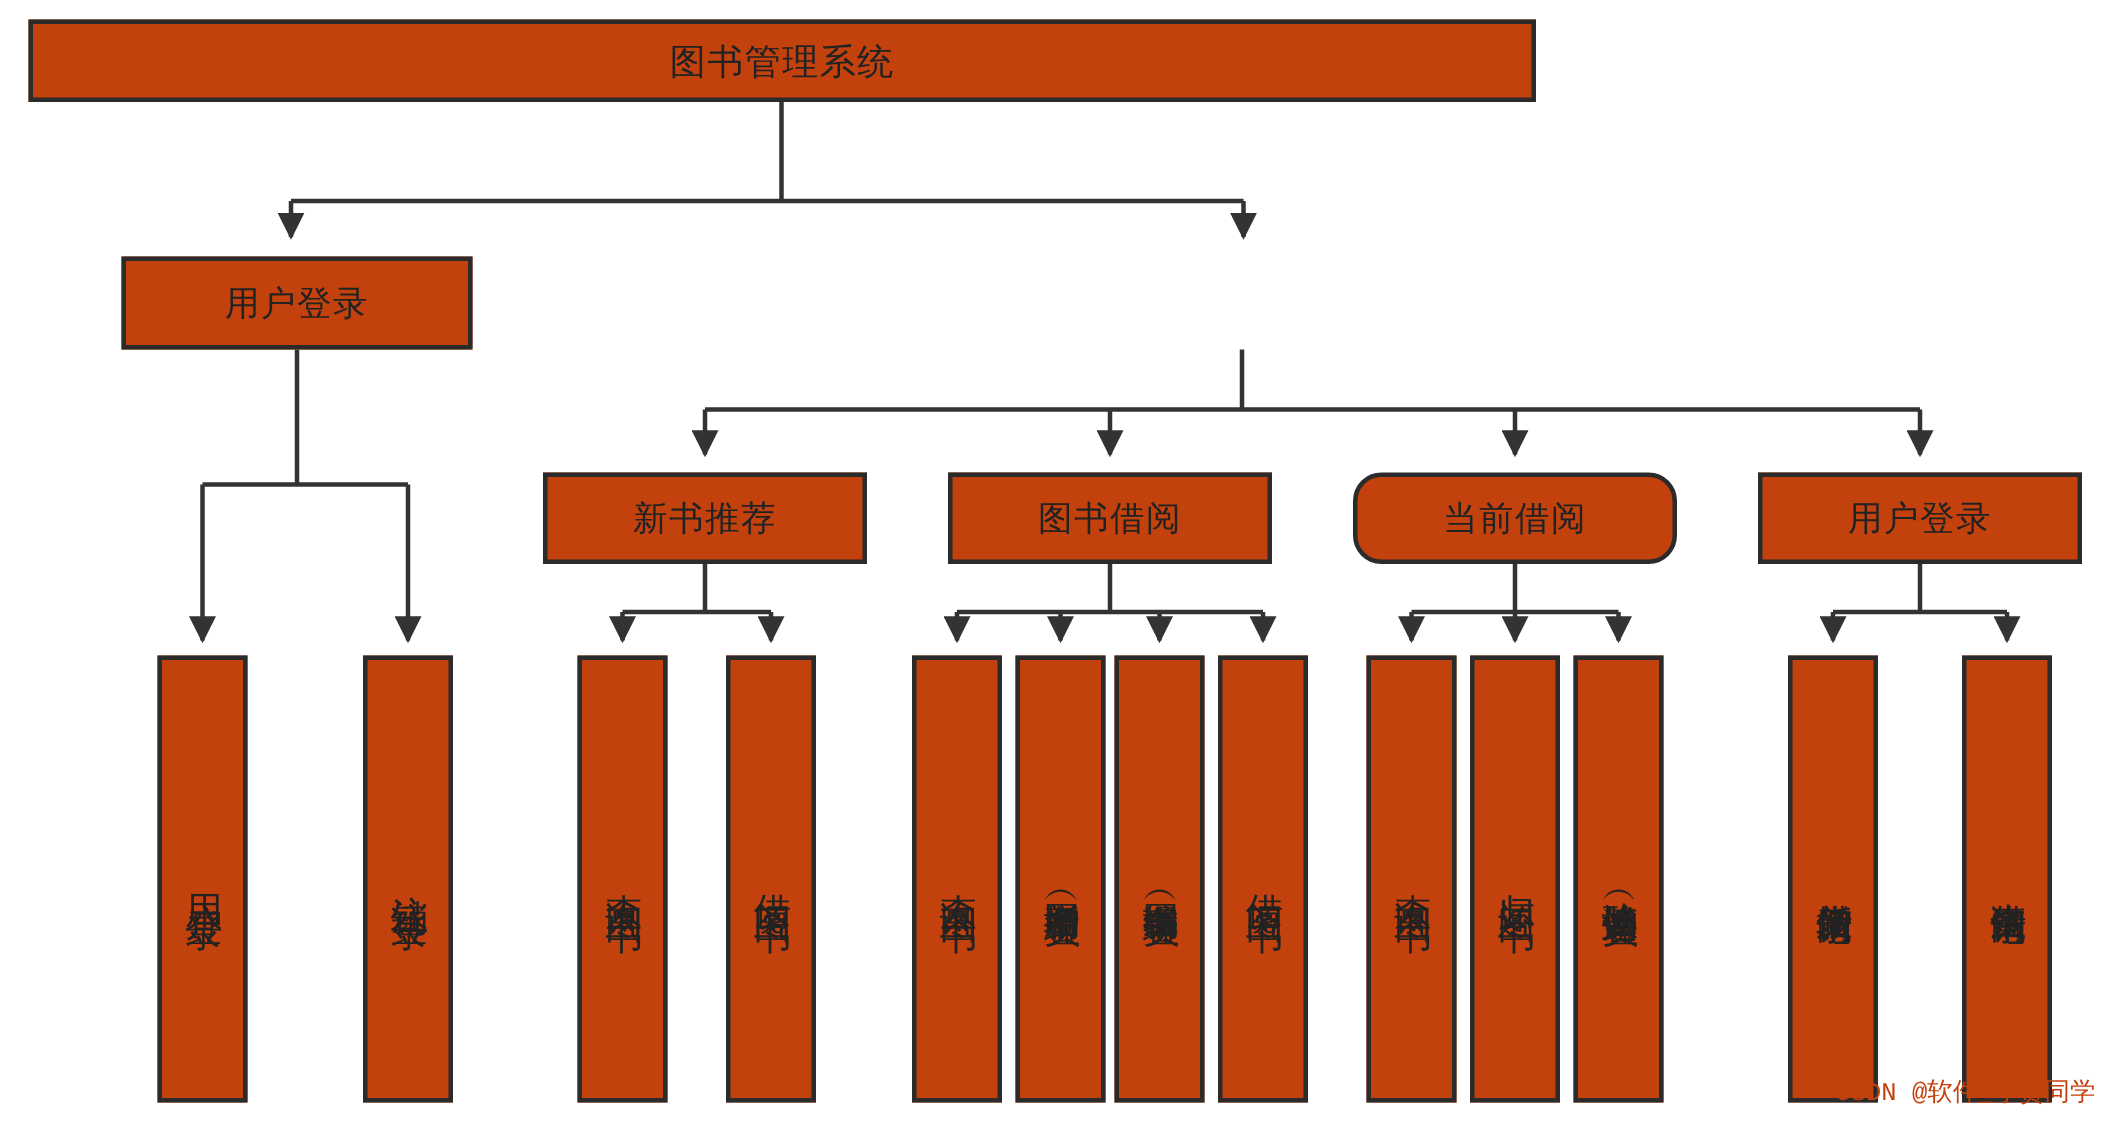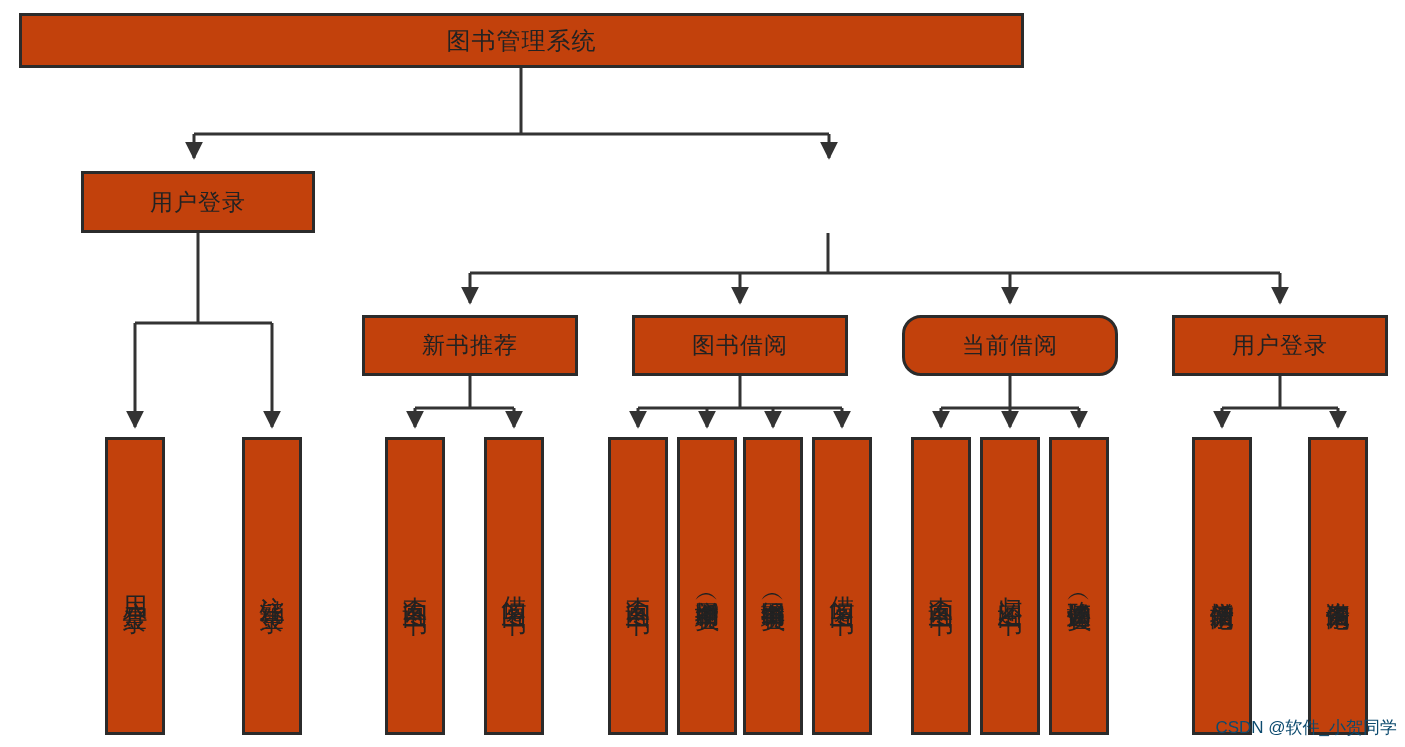--- a/index.html
+++ b/index.html
@@ -53,24 +53,24 @@
   }
   .node.v.tight {
     letter-spacing: 1px;
     font-size: 24px;
   }
   .watermark {
     position: absolute;
     right: 8px;
     bottom: 8px;
     font-size: 17px;
-    color: #0c4a6e;
+    color: #c2410c;
     z-index: 5;
     white-space: nowrap;
-    font-family: Liberation Sans, sans-serif;
+    font-family: Liberation Mono, monospace;
   }
 </style>
 </head>
 <body>
 
 <div id="canvas">
 
   <svg id="wires" viewBox="0 0 1405 747" xmlns="http://www.w3.org/2000/svg">
     <defs>
       <marker id="arw" viewBox="0 0 10 10" refX="9" refY="5" markerWidth="6" markerHeight="6" orient="auto-start-reverse">

